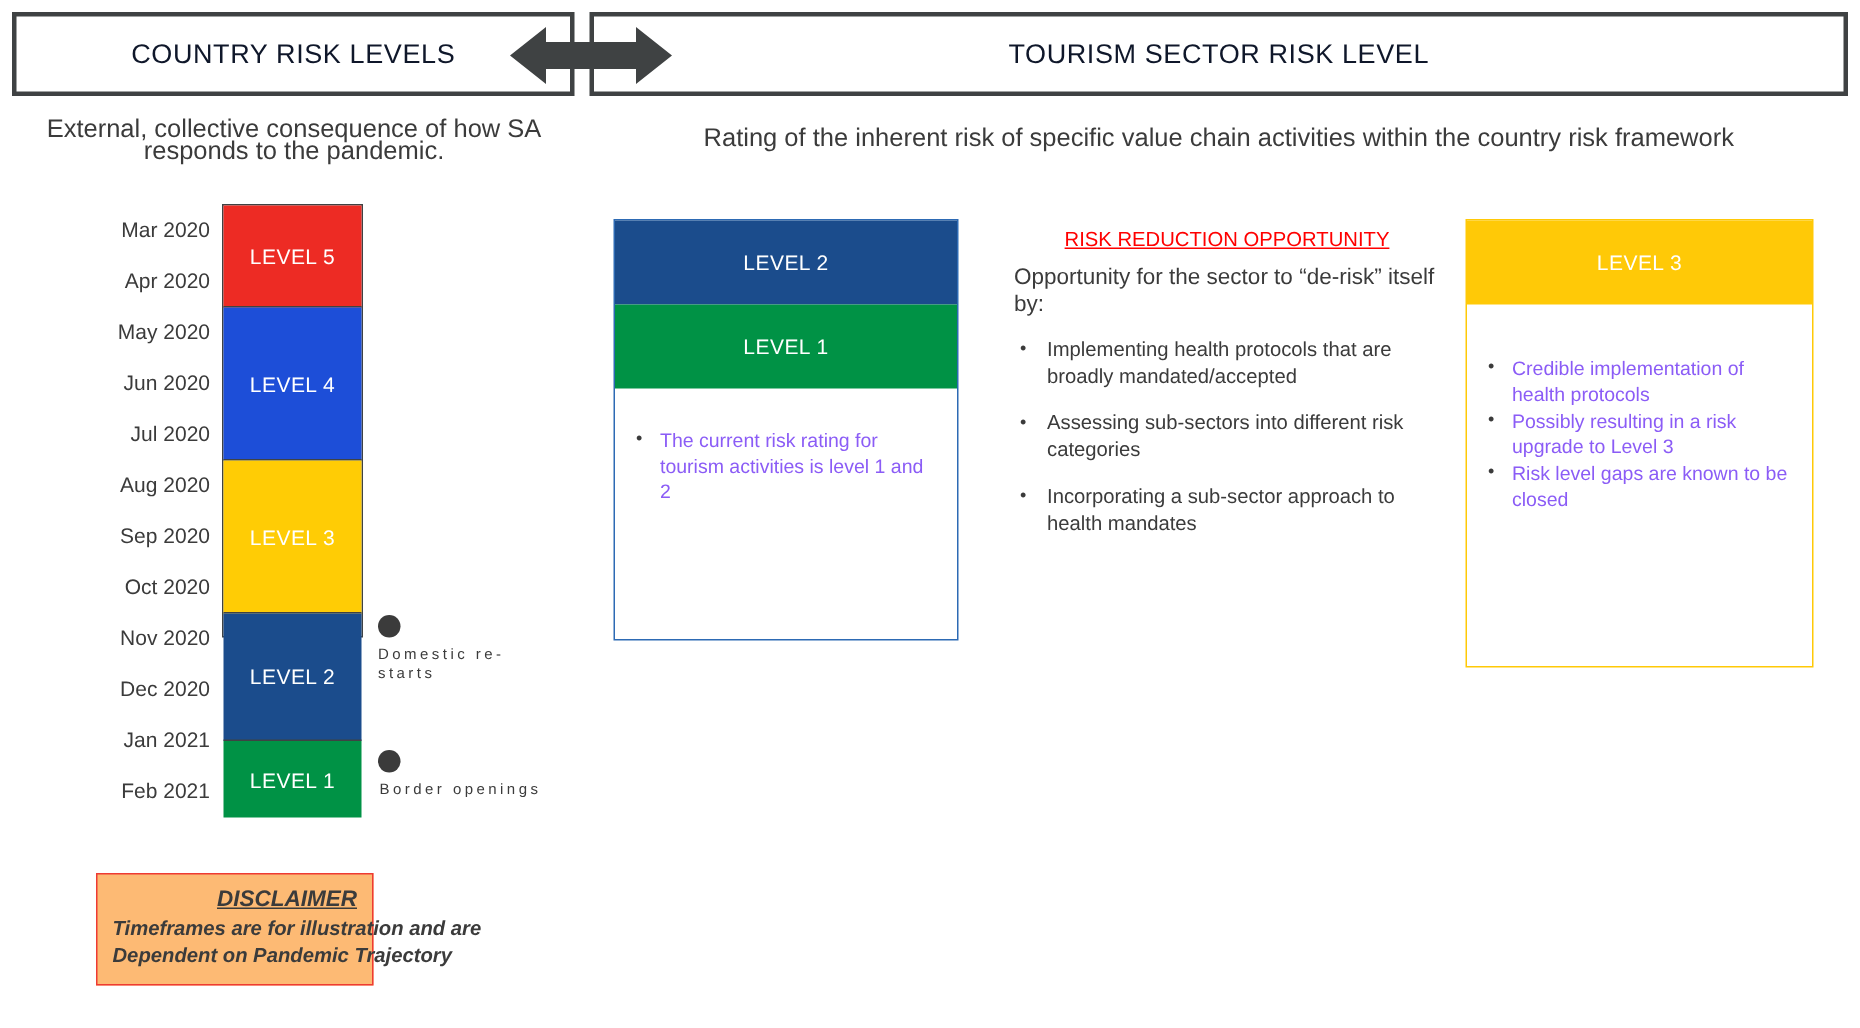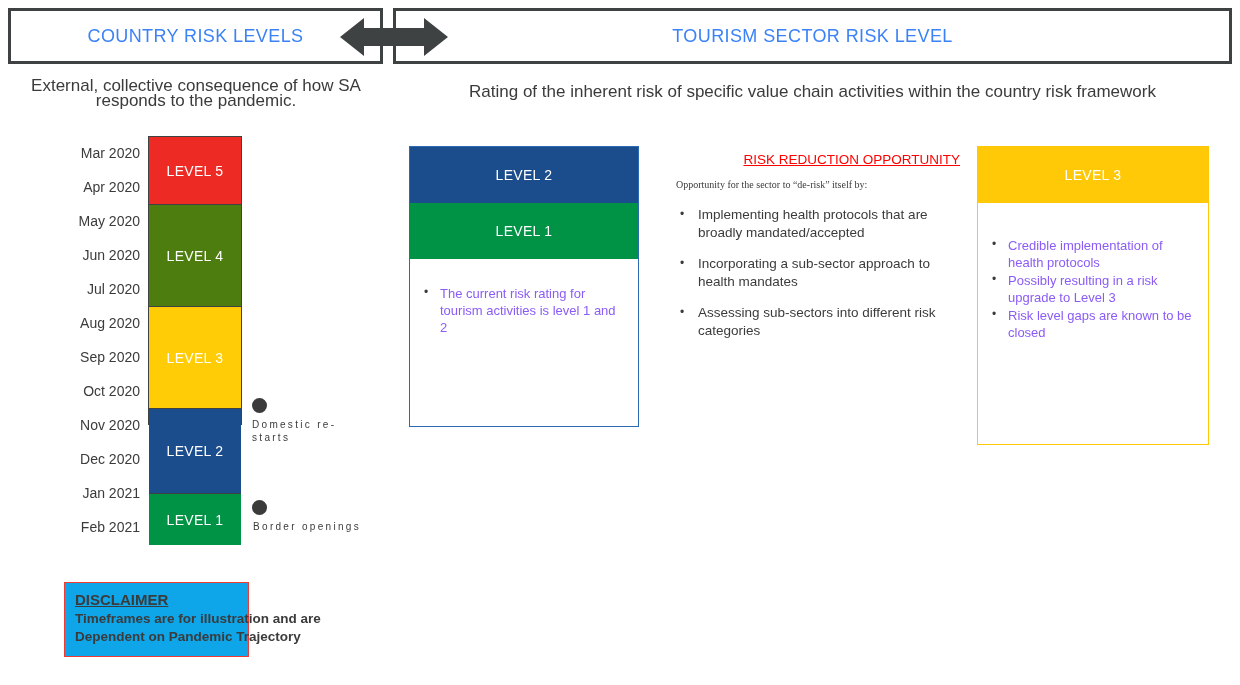--- a/index.html
+++ b/index.html
@@ -31,21 +31,21 @@
     box-sizing: border-box;
     display: flex;
     align-items: center;
     justify-content: center;
   }
   .banner-left  { left: 8px;   width: 375px; }
   .banner-right { left: 393px; width: 839px; }
   .banner-title {
     font-size: 18px;
     letter-spacing: 0.4px;
-    color: #3b82f6;
+    color: #0f172a;
     text-align: center;
   }
   .double-arrow {
     position: absolute;
     left: 340px;
     top: 16px;
     width: 108px;
     height: 42px;
     z-index: 5;
   }
@@ -116,22 +116,23 @@
     color: #3b3b3b;
   }
 
   
   .disclaimer {
     position: absolute;
     left: 64px; top: 582px;
     width: 163px;
     padding: 8px 10px 10px 10px;
     border: 1.5px solid #ee3b33;
-    background: #0ea5e9;
-    text-align: left;
+    background: #fdba74;
+    text-align: right;
+    font-style: italic;
     font-weight: bold;
     font-size: 13.5px;
     line-height: 18px;
     color: #3b3b3b;
   }
   .disclaimer-title {
     text-decoration: underline;
     font-size: 15px;
     display: block;
     margin-bottom: 1px;
@@ -182,29 +183,28 @@
   
   .risk-block {
     position: absolute;
     left: 676px; top: 152px;
     width: 284px;
   }
   .risk-title {
     color: #ff0000;
     font-size: 13.5px;
     text-decoration: underline;
-    text-align: right;
+    text-align: center;
     margin-bottom: 9px;
   }
   .risk-lead {
-    font-size: 10px;
+    font-size: 15px;
     line-height: 18px;
     color: #3b3b3b;
     margin-bottom: 12px;
-    font-family: Liberation Serif, serif;
   }
   ul.bullets-wide {
     margin: 0; padding: 0;
     list-style: none;
   }
   ul.bullets-wide li {
     position: relative;
     padding-left: 22px;
     font-size: 13.5px;
     line-height: 18px;
@@ -261,27 +261,27 @@
       <div class="month">Aug 2020</div>
       <div class="month">Sep 2020</div>
       <div class="month">Oct 2020</div>
       <div class="month">Nov 2020</div>
       <div class="month">Dec 2020</div>
       <div class="month">Jan 2021</div>
       <div class="month">Feb 2021</div>
     </div>
   <div class="levelbar" style="height: 289px;">
       <div class="level-seg" style="height: 68px; background: rgb(237, 43, 36);">LEVEL 5</div>
-      <div class="level-seg" style="height: 102px; background: #4d7c0f;">LEVEL 4</div>
+      <div class="level-seg" style="height: 102px; background: #1d4ed8;">LEVEL 4</div>
       <div class="level-seg" style="height: 102px; background: rgb(255, 204, 5);">LEVEL 3</div>
       <div class="level-seg" style="height: 85px; background: rgb(27, 76, 140);">LEVEL 2</div>
       <div class="level-seg" style="height: 51px; background: rgb(0, 146, 69);">LEVEL 1</div>
     </div>
   <div id="markers-host">
-      <div class="marker" style="position: absolute; left: 252px; top: 268px;">
+      <div class="marker" style="position: absolute; left: 252px; top: 280px;">
         <div class="marker-dot"></div>
         <div class="marker-label">Domestic re-starts</div>
       </div>
       <div class="marker" style="position: absolute; left: 252px; top: 370px; text-align: center;">
         <div class="marker-dot"></div>
         <div class="marker-label">Border openings</div>
       </div>
     </div>
 </div>
 
@@ -299,22 +299,22 @@
         <li>The current risk rating for tourism activities is level 1 and 2</li>
       </ul>
   </div>
 </div>
 
 <div class="risk-block">
   <div class="risk-title">RISK REDUCTION OPPORTUNITY</div>
   <div class="risk-lead">Opportunity for the sector to “de-risk” itself by:</div>
   <ul class="bullets-wide" id="risk-bullets">
       <li>Implementing health protocols that are broadly mandated/accepted</li>
+      <li>Assessing sub-sectors into different risk categories</li>
       <li>Incorporating a sub-sector approach to health mandates</li>
-      <li>Assessing sub-sectors into different risk categories</li>
     </ul>
 </div>
 
 <div class="card-right">
   <div class="card-band" id="right-band" style="background: rgb(255, 201, 7);">LEVEL 3</div>
   <div class="card-body">
     <ul class="bullets" id="right-bullets">
         <li>Credible implementation of health protocols</li>
         <li>Possibly resulting in a risk upgrade to Level 3</li>
         <li>Risk level gaps are known to be closed</li>

